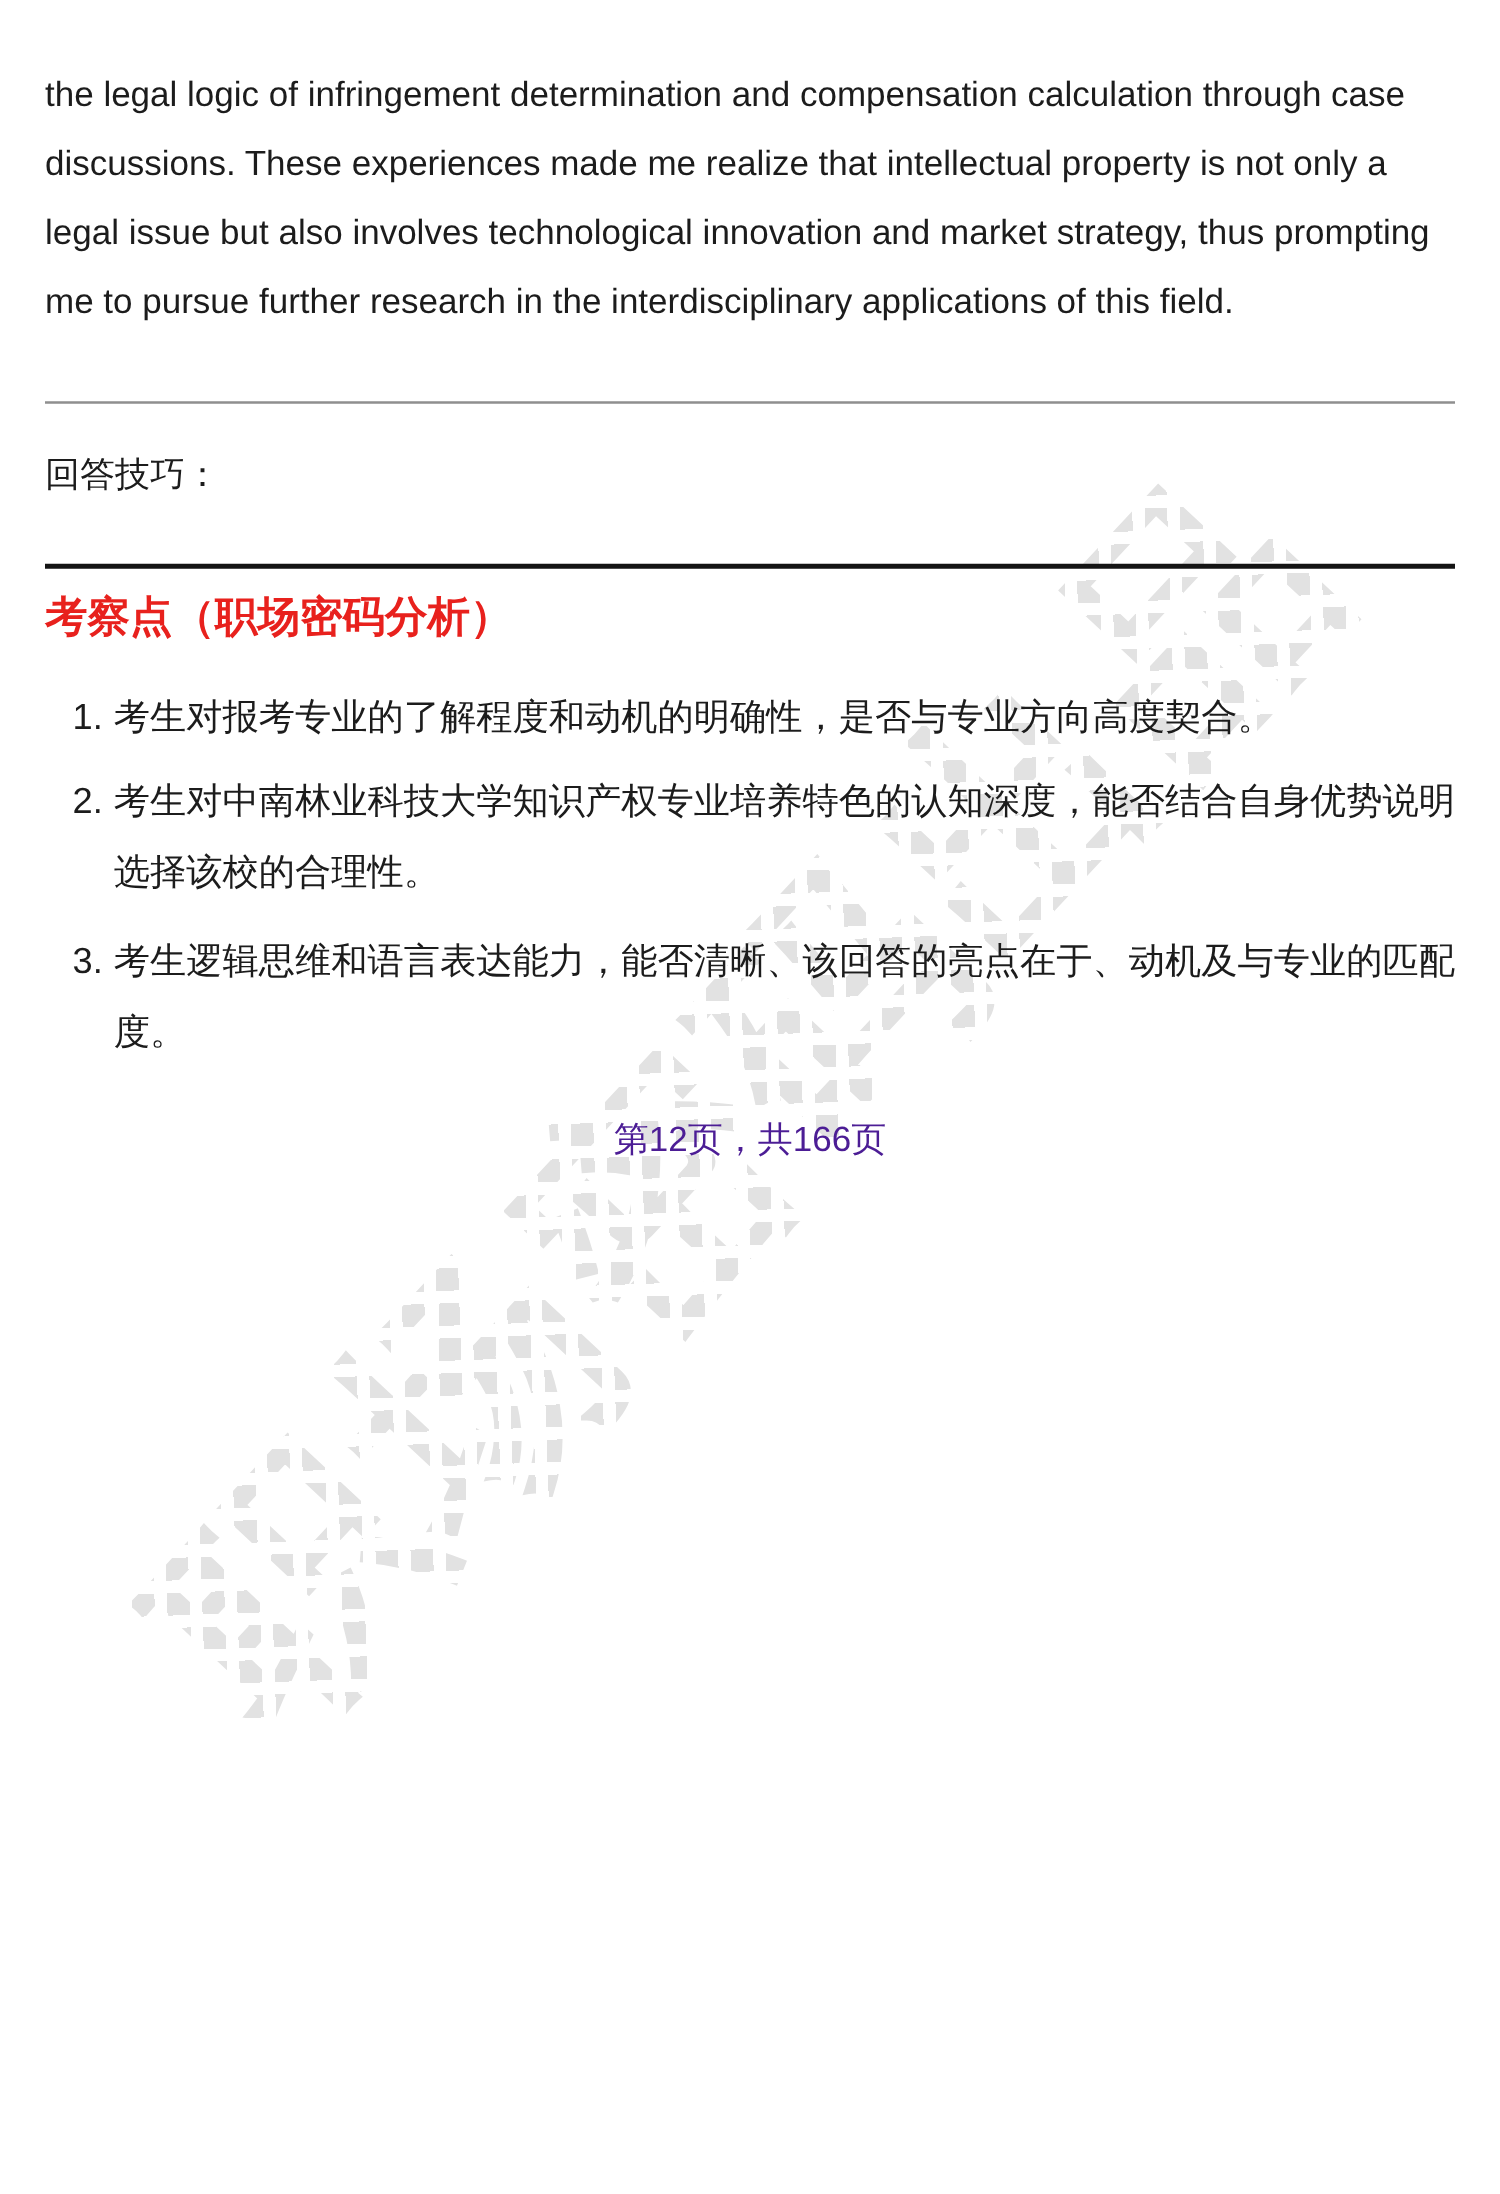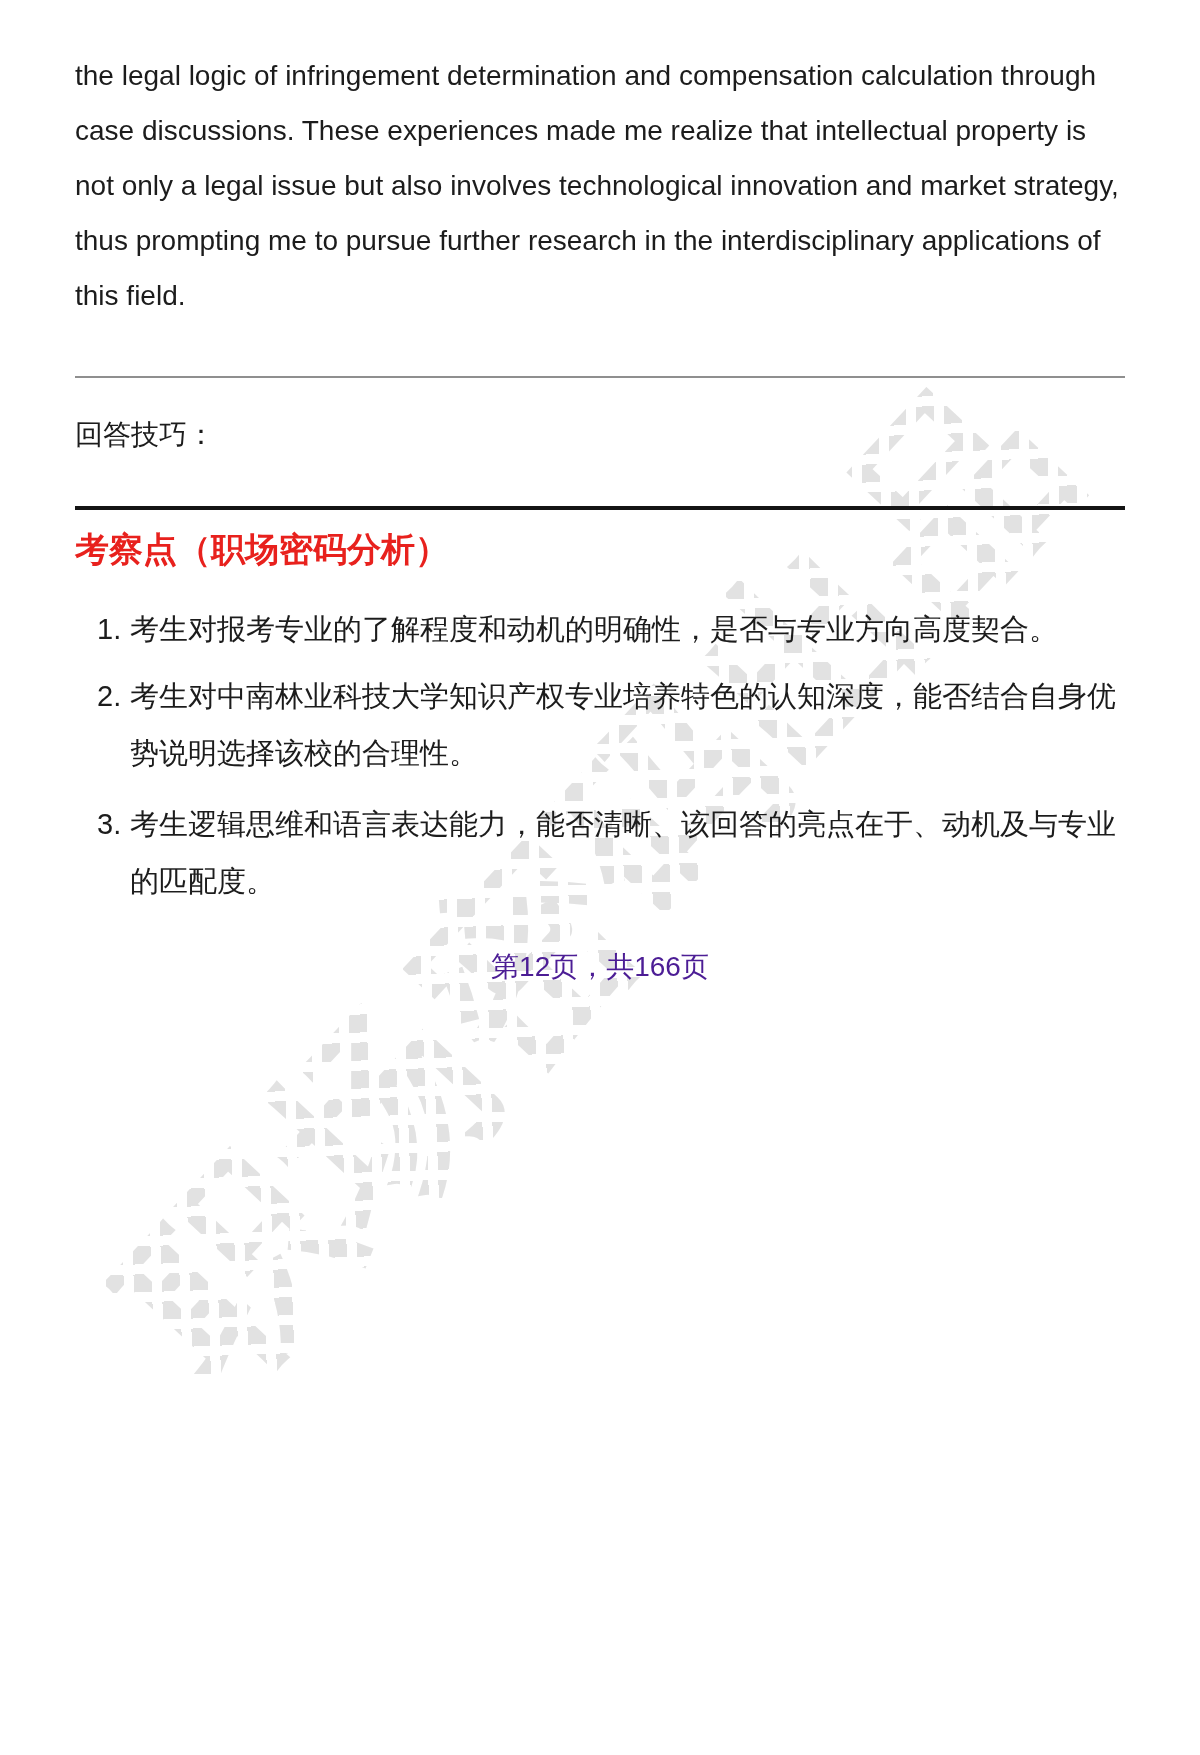--- a/index.html
+++ b/index.html
@@ -31,21 +31,21 @@
     white-space:nowrap;
   }
   
   .watermark::after{
     content:"";position:absolute;top:-60px;left:-60px;right:-60px;bottom:-60px;
     background:
       repeating-linear-gradient(45deg,#ffffff 0px,#ffffff 10px,rgba(255,255,255,0) 10px,rgba(255,255,255,0) 28px),
       repeating-linear-gradient(135deg,#ffffff 0px,#ffffff 10px,rgba(255,255,255,0) 10px,rgba(255,255,255,0) 28px);
   }
   
-  .content{position:relative;z-index:1;padding:0 75px;}
+  .content{position:relative;z-index:1;padding:0 36px;}
   .p-en{
     margin:48px 0 0 0;
     font-size:28px;line-height:55px;color:#1c1c1c;
     text-align:left;
   }
   .hr-thin{
     border:none;height:0;
     border-top:2px solid var(--divider-thin,#8f8f8f);
     margin:53px 0 0 0;
   }

